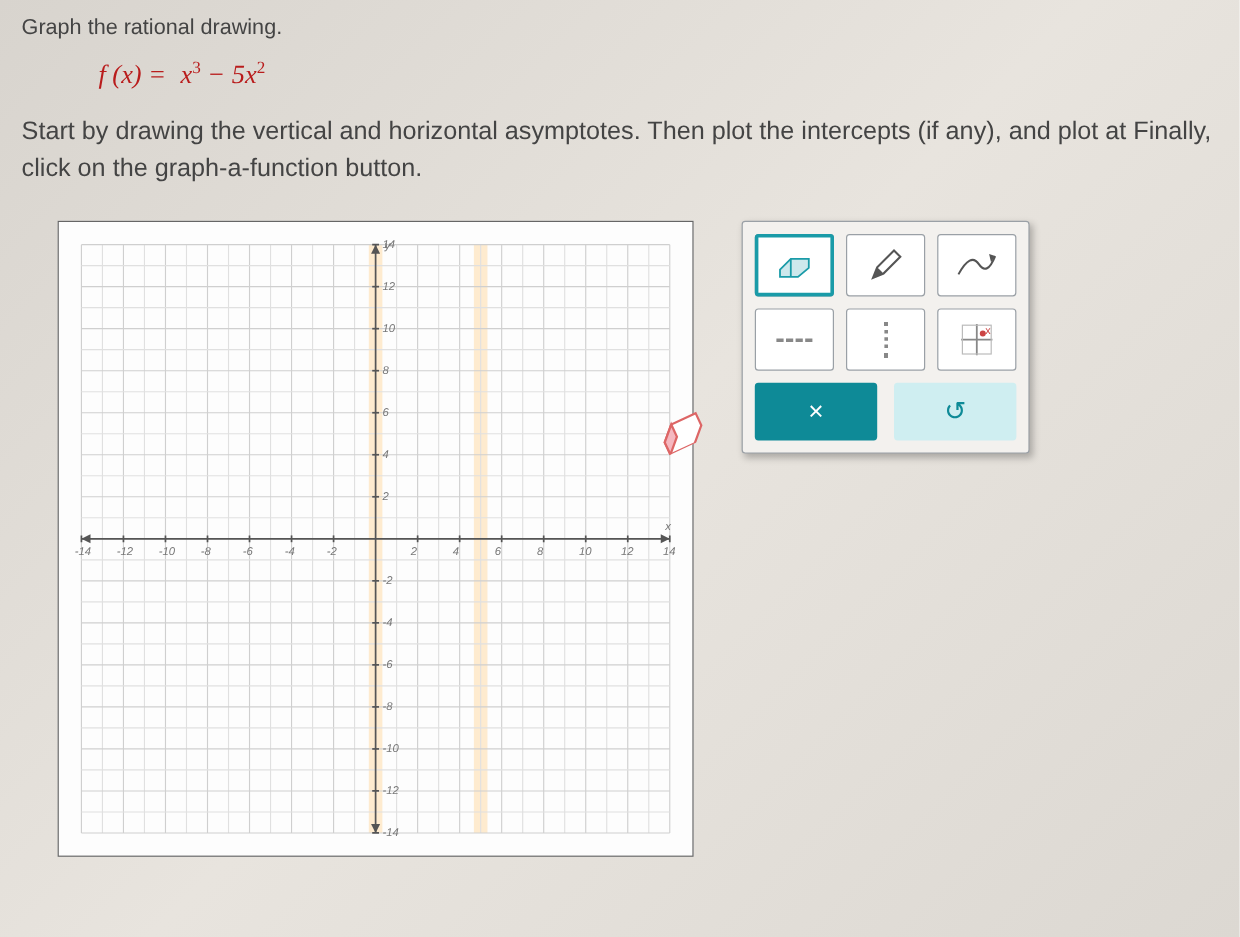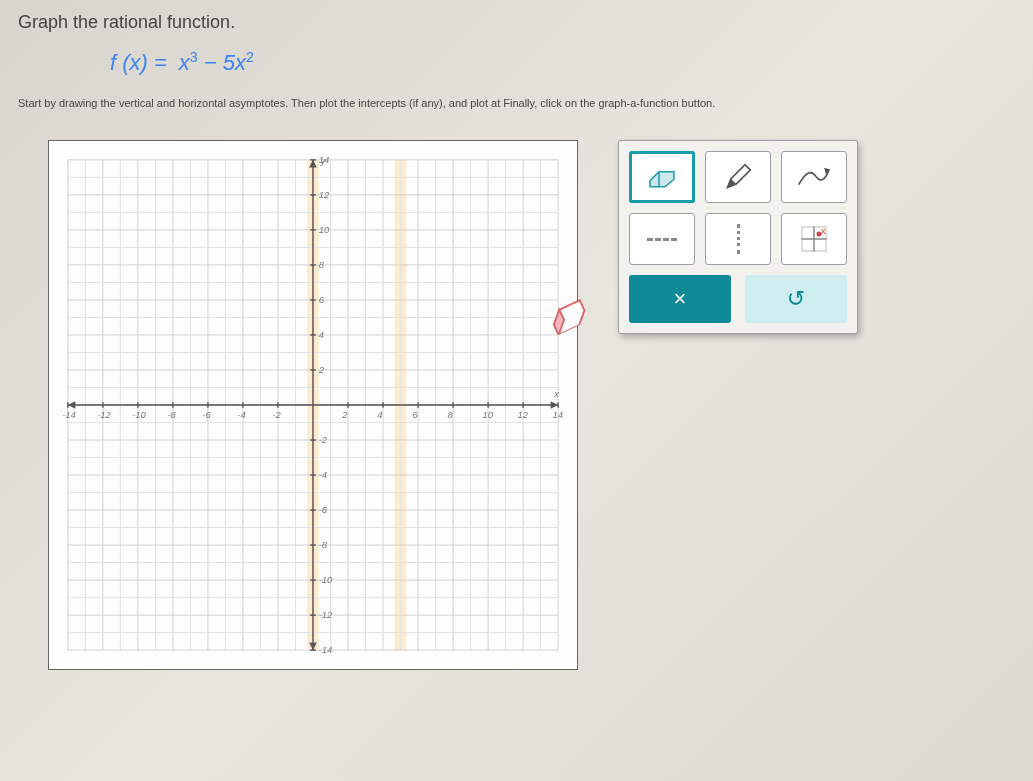--- a/index.html
+++ b/index.html
@@ -15,41 +15,41 @@
   }
   .problem-title {
     font-size: 18px;
     color: #444;
     margin-bottom: 14px;
     font-weight: normal;
   }
   .equation-row {
     display: flex;
     align-items: center;
-    margin-left: 92px;
+    margin-left: 64px;
     margin-bottom: 18px;
-    font-family: Liberation Sans, sans-serif;
+    font-family: Liberation Serif, serif;
     font-style: italic;
     font-size: 22px;
-    color: #3b82f6;
+    color: #b91c1c;
   }
   .fraction {
     display: inline-flex;
     flex-direction: column;
     align-items: center;
     margin-left: 6px;
   }
   .fraction .num, .fraction .den {
     padding: 2px 6px;
     white-space: nowrap;
   }
   .fraction .num { border-bottom: 1.5px solid #333; }
   sup { font-size: 0.65em; vertical-align: super; font-style: normal;}
   .instructions {
-    font-size: 11px;
+    font-size: 21px;
     color: #444;
     line-height: 1.45;
     margin-bottom: 28px;
   }
   .work-area {
     display: flex;
     align-items: flex-start;
     gap: 40px;
     margin-left: 30px;
   }
@@ -116,21 +116,21 @@
     color:#fff;
     font-size:22px;
     display:flex;align-items:center;justify-content:center;
     cursor:pointer;
   }
   .action-btn.light { background:#cfeef1; color:#0e8a97; }
 </style>
 </head>
 <body>
 
-<div class="problem-title">Graph the rational function.</div>
+<div class="problem-title">Graph the rational drawing.</div>
 
 <div class="equation-row">
   <span>f (x) =</span>
   <span class="fraction">
     <span class="den" id="denominator">x<sup>3</sup> − 5x<sup>2</sup></span>
   </span>
 </div>
 
 <div class="instructions">Start by drawing the vertical and horizontal asymptotes. Then plot the intercepts (if any), and plot at Finally, click on the graph-a-function button.</div>
 

